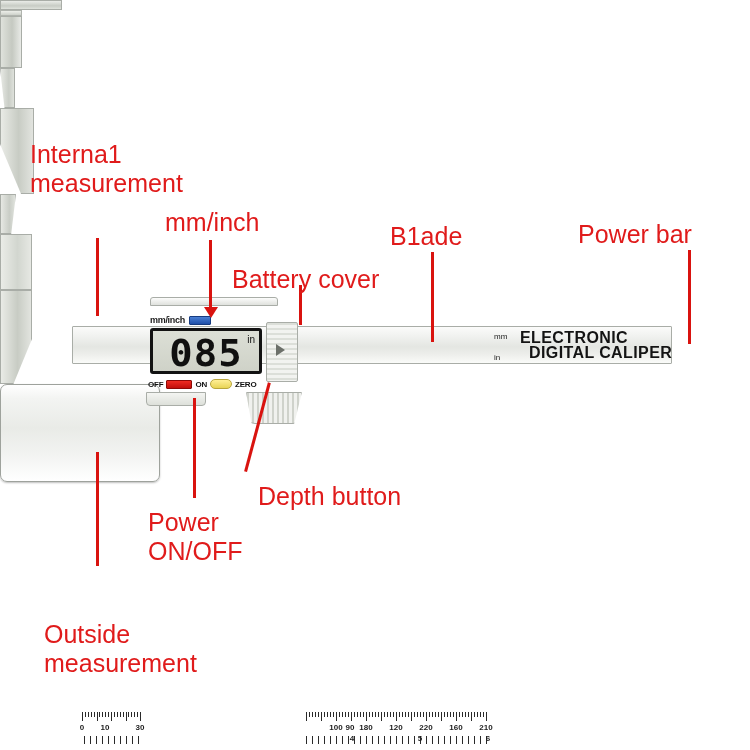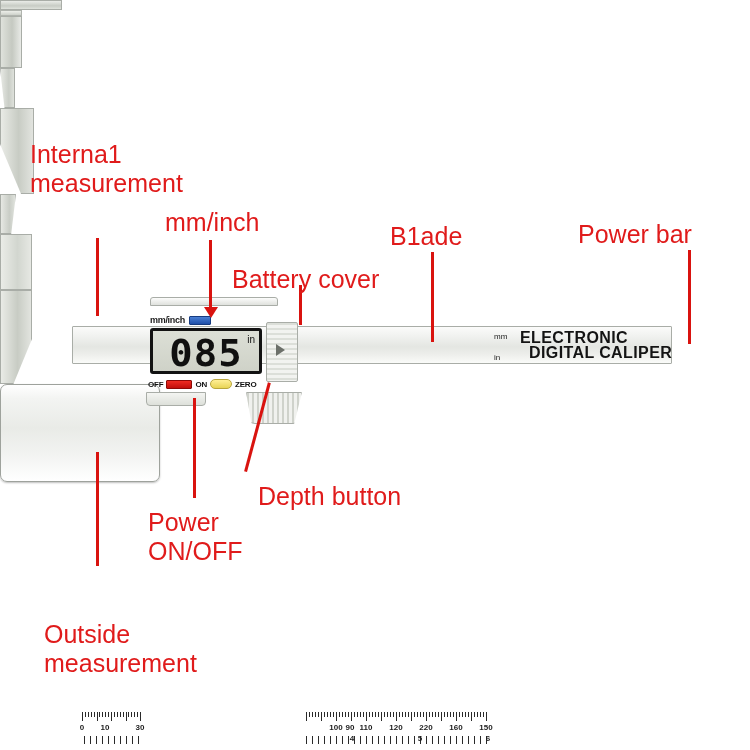--- a/index.html
+++ b/index.html
@@ -400,25 +400,25 @@
         <div class="tick" style="left: 456px; height: 8px; top: 352px;"></div>
         <div class="tick" style="left: 462px; height: 8px; top: 352px;"></div>
         <div class="tick" style="left: 468px; height: 8px; top: 352px;"></div>
         <div class="tick" style="left: 474px; height: 8px; top: 352px;"></div>
         <div class="tick" style="left: 480px; height: 8px; top: 352px;"></div>
         <div class="tick" style="left: 486px; height: 8px; top: 352px;"></div>
       </div>
     <div id="beam-scale-nums" class="numrow">
         <div class="num" style="left: 306px; top: 339px; margin-left: 44px;">90</div>
         <div class="num" style="left: 336px; top: 339px;">100</div>
-        <div class="num" style="left: 366px; top: 339px;">110</div>
+        <div class="num" style="left: 366px; top: 339px;">180</div>
         <div class="num" style="left: 396px; top: 339px;">120</div>
         <div class="num" style="left: 426px; top: 339px;">220</div>
         <div class="num" style="left: 456px; top: 339px;">160</div>
-        <div class="num" style="left: 486px; top: 339px;">150</div>
+        <div class="num" style="left: 486px; top: 339px;">210</div>
         <div class="num" style="left: 352px; top: 350px;">4</div>
         <div class="num" style="left: 420px; top: 350px;">5</div>
         <div class="num" style="left: 488px; top: 350px;">6</div>
       </div>
 
     <div class="unitlbl" style="left:494px; top:332px;">mm</div>
     <div class="unitlbl" style="left:494px; top:353px;">in</div>
 
     <div id="brand">
       <div>ELECTRONIC</div>

